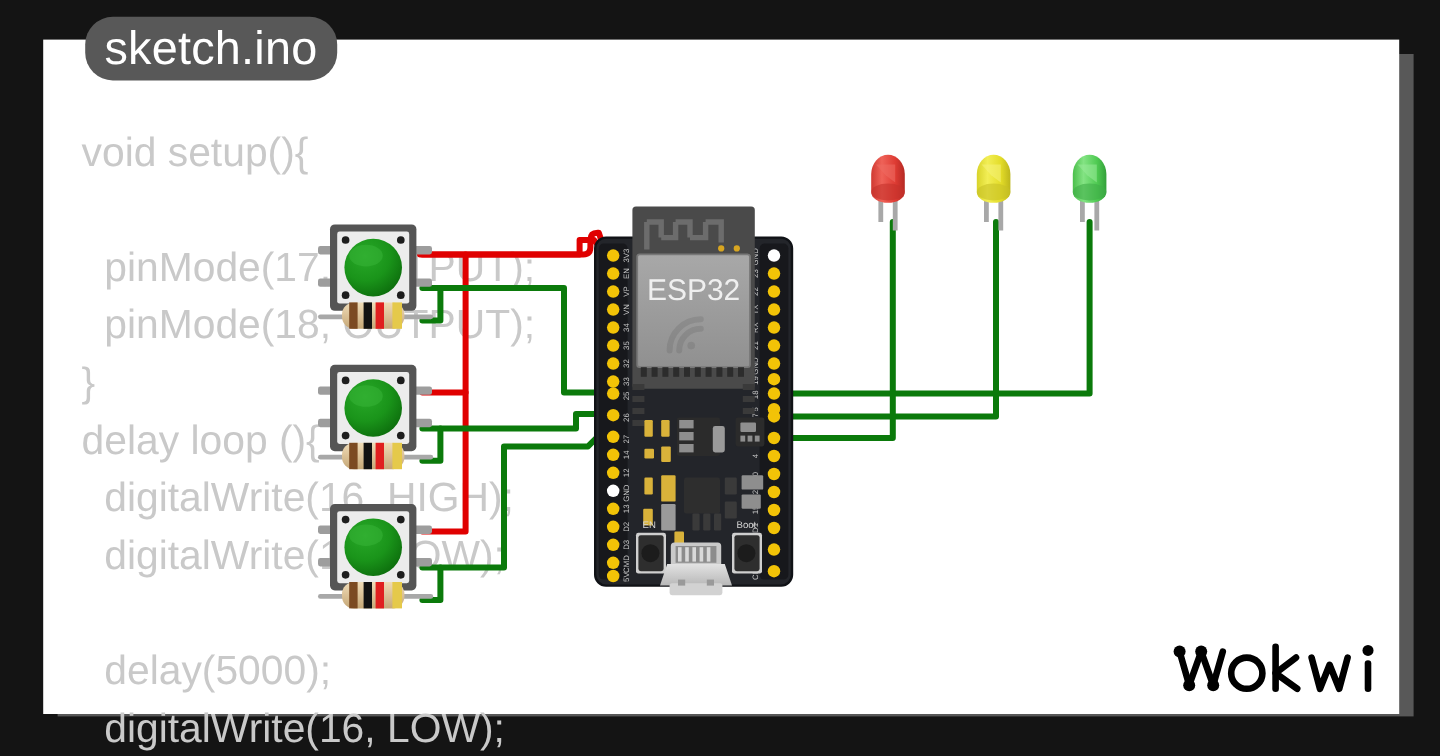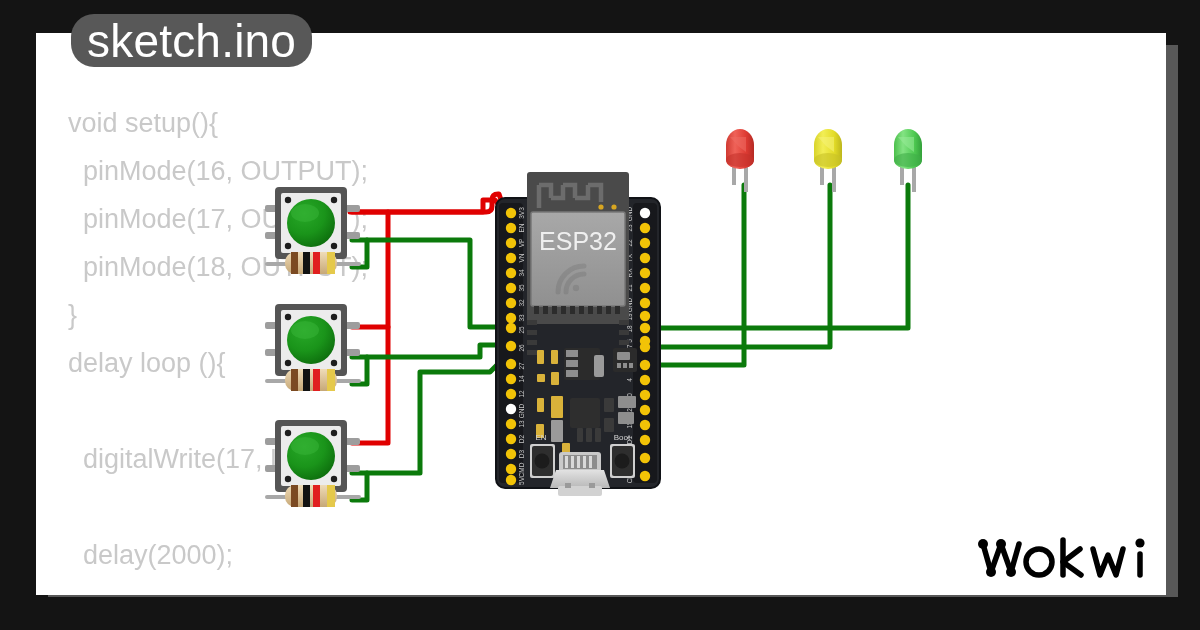--- a/index.html
+++ b/index.html
@@ -36,40 +36,40 @@
   
   .file-tab {
     position: absolute;
     left: 71px; top: 14px;
     height: 53px;
     padding: 0 16px;
     display: flex;
     align-items: center;
     background: #585858;
     color: #ffffff;
-    font-size: 46px;
+    font-size: 39px;
     font-weight: 400;
     letter-spacing: .2px;
     z-index: 40;
     white-space: nowrap;
     border-radius: 23px;
   }
 
   
   .code-layer {
     position: absolute;
     left: 0; top: 0;
     width: 100%; height: 100%;
     z-index: 1;
     pointer-events: none;
   }
   .code-line {
     position: absolute;
     color: #c9c9c9;
-    font-size: 27px;
+    font-size: 34px;
     font-family: "Liberation Sans", sans-serif;
     white-space: pre;
     line-height: 1;
   }
 
   
   .diagram-layer {
     position: absolute;
     left: 0; top: 0;
     width: 1200px; height: 630px;
@@ -87,27 +87,28 @@
 <body>
 
 <div id="root">
 
   <div class="shadow-sheet"></div>
 
   <div class="canvas-sheet"></div>
 
   <div class="code-layer">
     <div class="code-line" style="left:68px; top:110px;">void setup(){</div>
-    <div class="code-line" style="left:68px; top:158px;">  pinMode(16, OUTPUT);</div>
     <div class="code-line" style="left:68px; top:206px;">  pinMode(17, OUTPUT);</div>
     <div class="code-line" style="left:68px; top:254px;">  pinMode(18, OUTPUT);</div>
     <div class="code-line" style="left:68px; top:302px;">}</div>
     <div class="code-line" style="left:68px; top:350px;">delay loop (){</div>
+    <div class="code-line" style="left:68px; top:398px;">  digitalWrite(16, HIGH);</div>
     <div class="code-line" style="left:68px; top:446px;">  digitalWrite(17, LOW);</div>
-    <div class="code-line" style="left:68px; top:542px;">  delay(2000);</div>
+    <div class="code-line" style="left:68px; top:542px;">  delay(5000);</div>
+    <div class="code-line" style="left:68px; top:590px;">  digitalWrite(16, LOW);</div>
   </div>
 
   <svg class="diagram-layer" viewBox="0 0 1200 630">
     <defs>
       <linearGradient id="ledRedG" x1="0" y1="0" x2="1" y2="0">
         <stop offset="0%" stop-color="#d03a32"></stop>
         <stop offset="32%" stop-color="#ef6258"></stop>
         <stop offset="72%" stop-color="#de3b33"></stop>
         <stop offset="100%" stop-color="#b52a24"></stop>
       </linearGradient>

